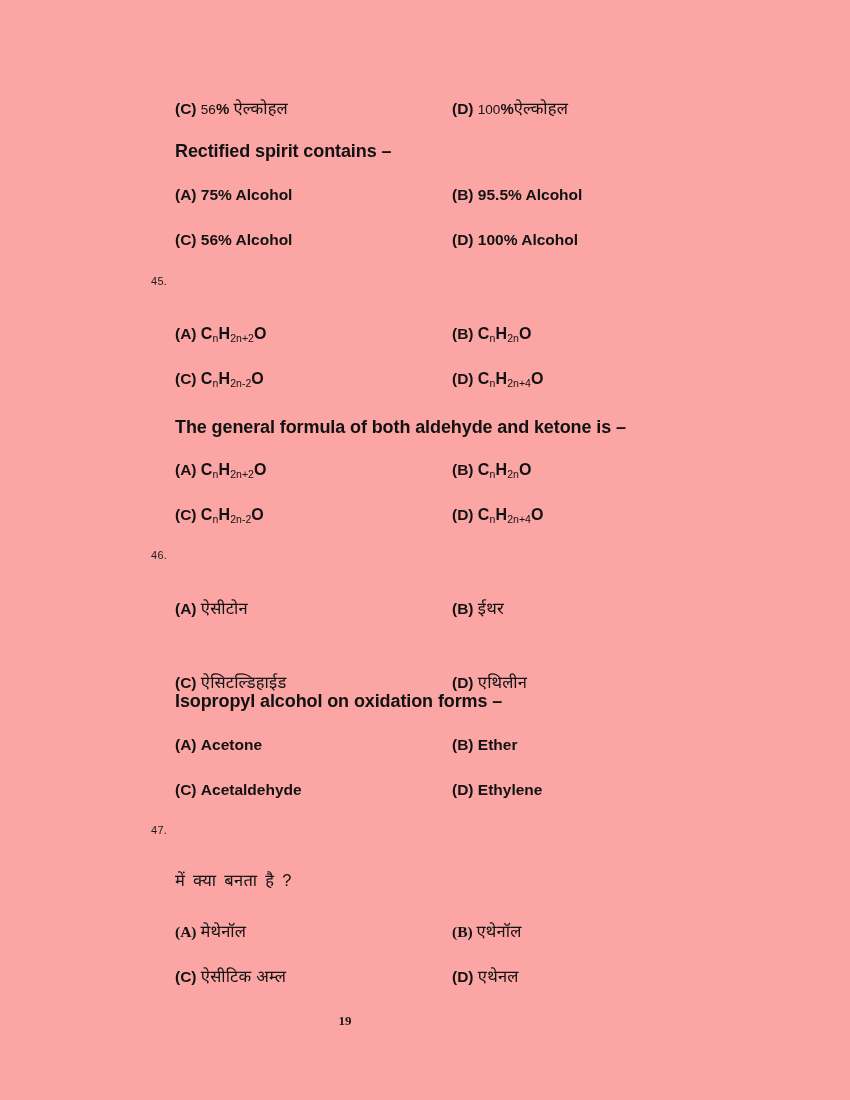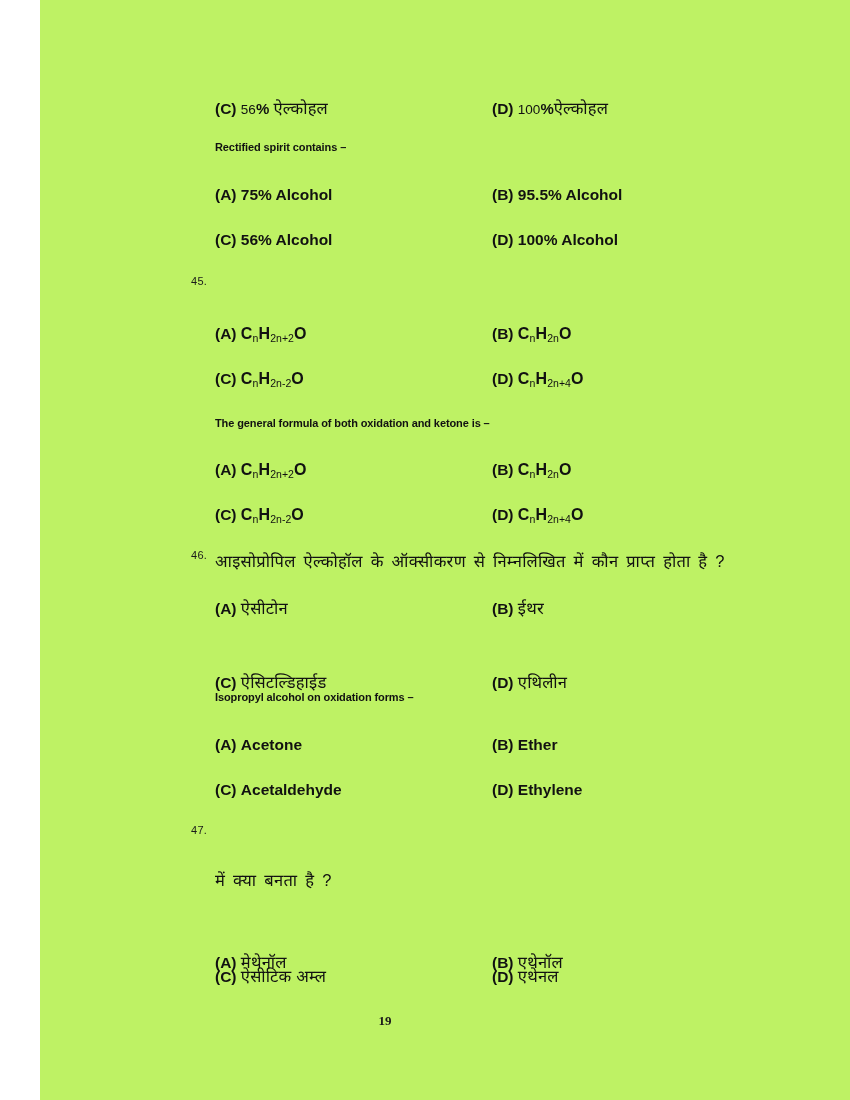--- a/index.html
+++ b/index.html
@@ -11,23 +11,22 @@
     width: 850px;
     height: 1100px;
     position: relative;
     font-family: "Liberation Sans", "DejaVu Sans", sans-serif;
     color: #000000;
     -webkit-font-smoothing: antialiased;
   }
   .page {
     position: absolute;
     inset: 0;
-    background: #bef264;
+    background: #fca5a5;
     overflow: hidden;
-    margin-left: 40px;
   }
   .content {
     position: absolute;
     left: 0;
     top: 0;
     width: 850px;
   }
 
   
   .qrow {
@@ -53,21 +52,21 @@
     color: #111111;
   }
   .qtext.hi {
     font-family: "Liberation Sans", "DejaVu Sans", sans-serif;
     font-size: 16.5px;
     letter-spacing: 0.3px;
     word-spacing: 3px;
   }
   .qtext.en {
     font-weight: bold;
-    font-size: 11px;
+    font-size: 18px;
     letter-spacing: -0.1px;
   }
 
   .opt {
     position: absolute;
     font-size: 15.5px;
     color: #111111;
     white-space: nowrap;
   }
   .opt.col-a { left: 175px; }
@@ -187,21 +186,21 @@
         <span class="lab">(C)</span>
         <span class="formula"><span>C</span><sub>n</sub><span>H</span><sub>2n-2</sub><span>O</span></span>
       </div>
       <div class="opt col-b">
         <span class="lab">(D)</span>
         <span class="formula"><span>C</span><sub>n</sub><span>H</span><sub>2n+4</sub><span>O</span></span>
       </div>
     </div>
 
     <div class="qrow" style="top:417px;">
-      <div class="qtext en">The general formula of both oxidation and ketone is –</div>
+      <div class="qtext en">The general formula of both aldehyde and ketone is –</div>
     </div>
 
     <div class="qrow" style="top:461px;">
       <div class="opt col-a">
         <span class="lab">(A)</span>
         <span class="formula"><span>C</span><sub>n</sub><span>H</span><sub>2n+2</sub><span>O</span></span>
       </div>
       <div class="opt col-b">
         <span class="lab">(B)</span>
         <span class="formula"><span>C</span><sub>n</sub><span>H</span><sub>2n</sub><span>O</span></span>
@@ -214,21 +213,20 @@
         <span class="formula"><span>C</span><sub>n</sub><span>H</span><sub>2n-2</sub><span>O</span></span>
       </div>
       <div class="opt col-b">
         <span class="lab">(D)</span>
         <span class="formula"><span>C</span><sub>n</sub><span>H</span><sub>2n+4</sub><span>O</span></span>
       </div>
     </div>
 
     <div class="qrow" style="top:549px;">
       <div class="qnum">46.</div>
-      <div class="qtext hi" style="width:640px;">आइसोप्रोपिल ऐल्कोहॉल के ऑक्सीकरण से निम्नलिखित में कौन प्राप्त होता है ?</div>
     </div>
 
     <div class="qrow" style="top:596px;">
       <div class="opt col-a hi">
         <span class="lab">(A)</span>
         <span class="val">ऐसीटोन</span>
       </div>
       <div class="opt col-b hi">
         <span class="lab">(B)</span>
         <span class="val">ईथर</span>
@@ -273,21 +271,21 @@
     </div>
 
     <div class="qrow" style="top:824px;">
       <div class="qnum">47.</div>
     </div>
 
     <div class="qrow" style="top:868px;">
       <div class="qtext hi">में क्या बनता है ?</div>
     </div>
 
-    <div class="qrow" style="top:950px;">
+    <div class="qrow" style="top:919px;font-family:Liberation Serif, serif;">
       <div class="opt col-a hi">
         <span class="lab">(A)</span>
         <span class="val">मेथेनॉल</span>
       </div>
       <div class="opt col-b hi">
         <span class="lab">(B)</span>
         <span class="val">एथेनॉल</span>
       </div>
     </div>
 

